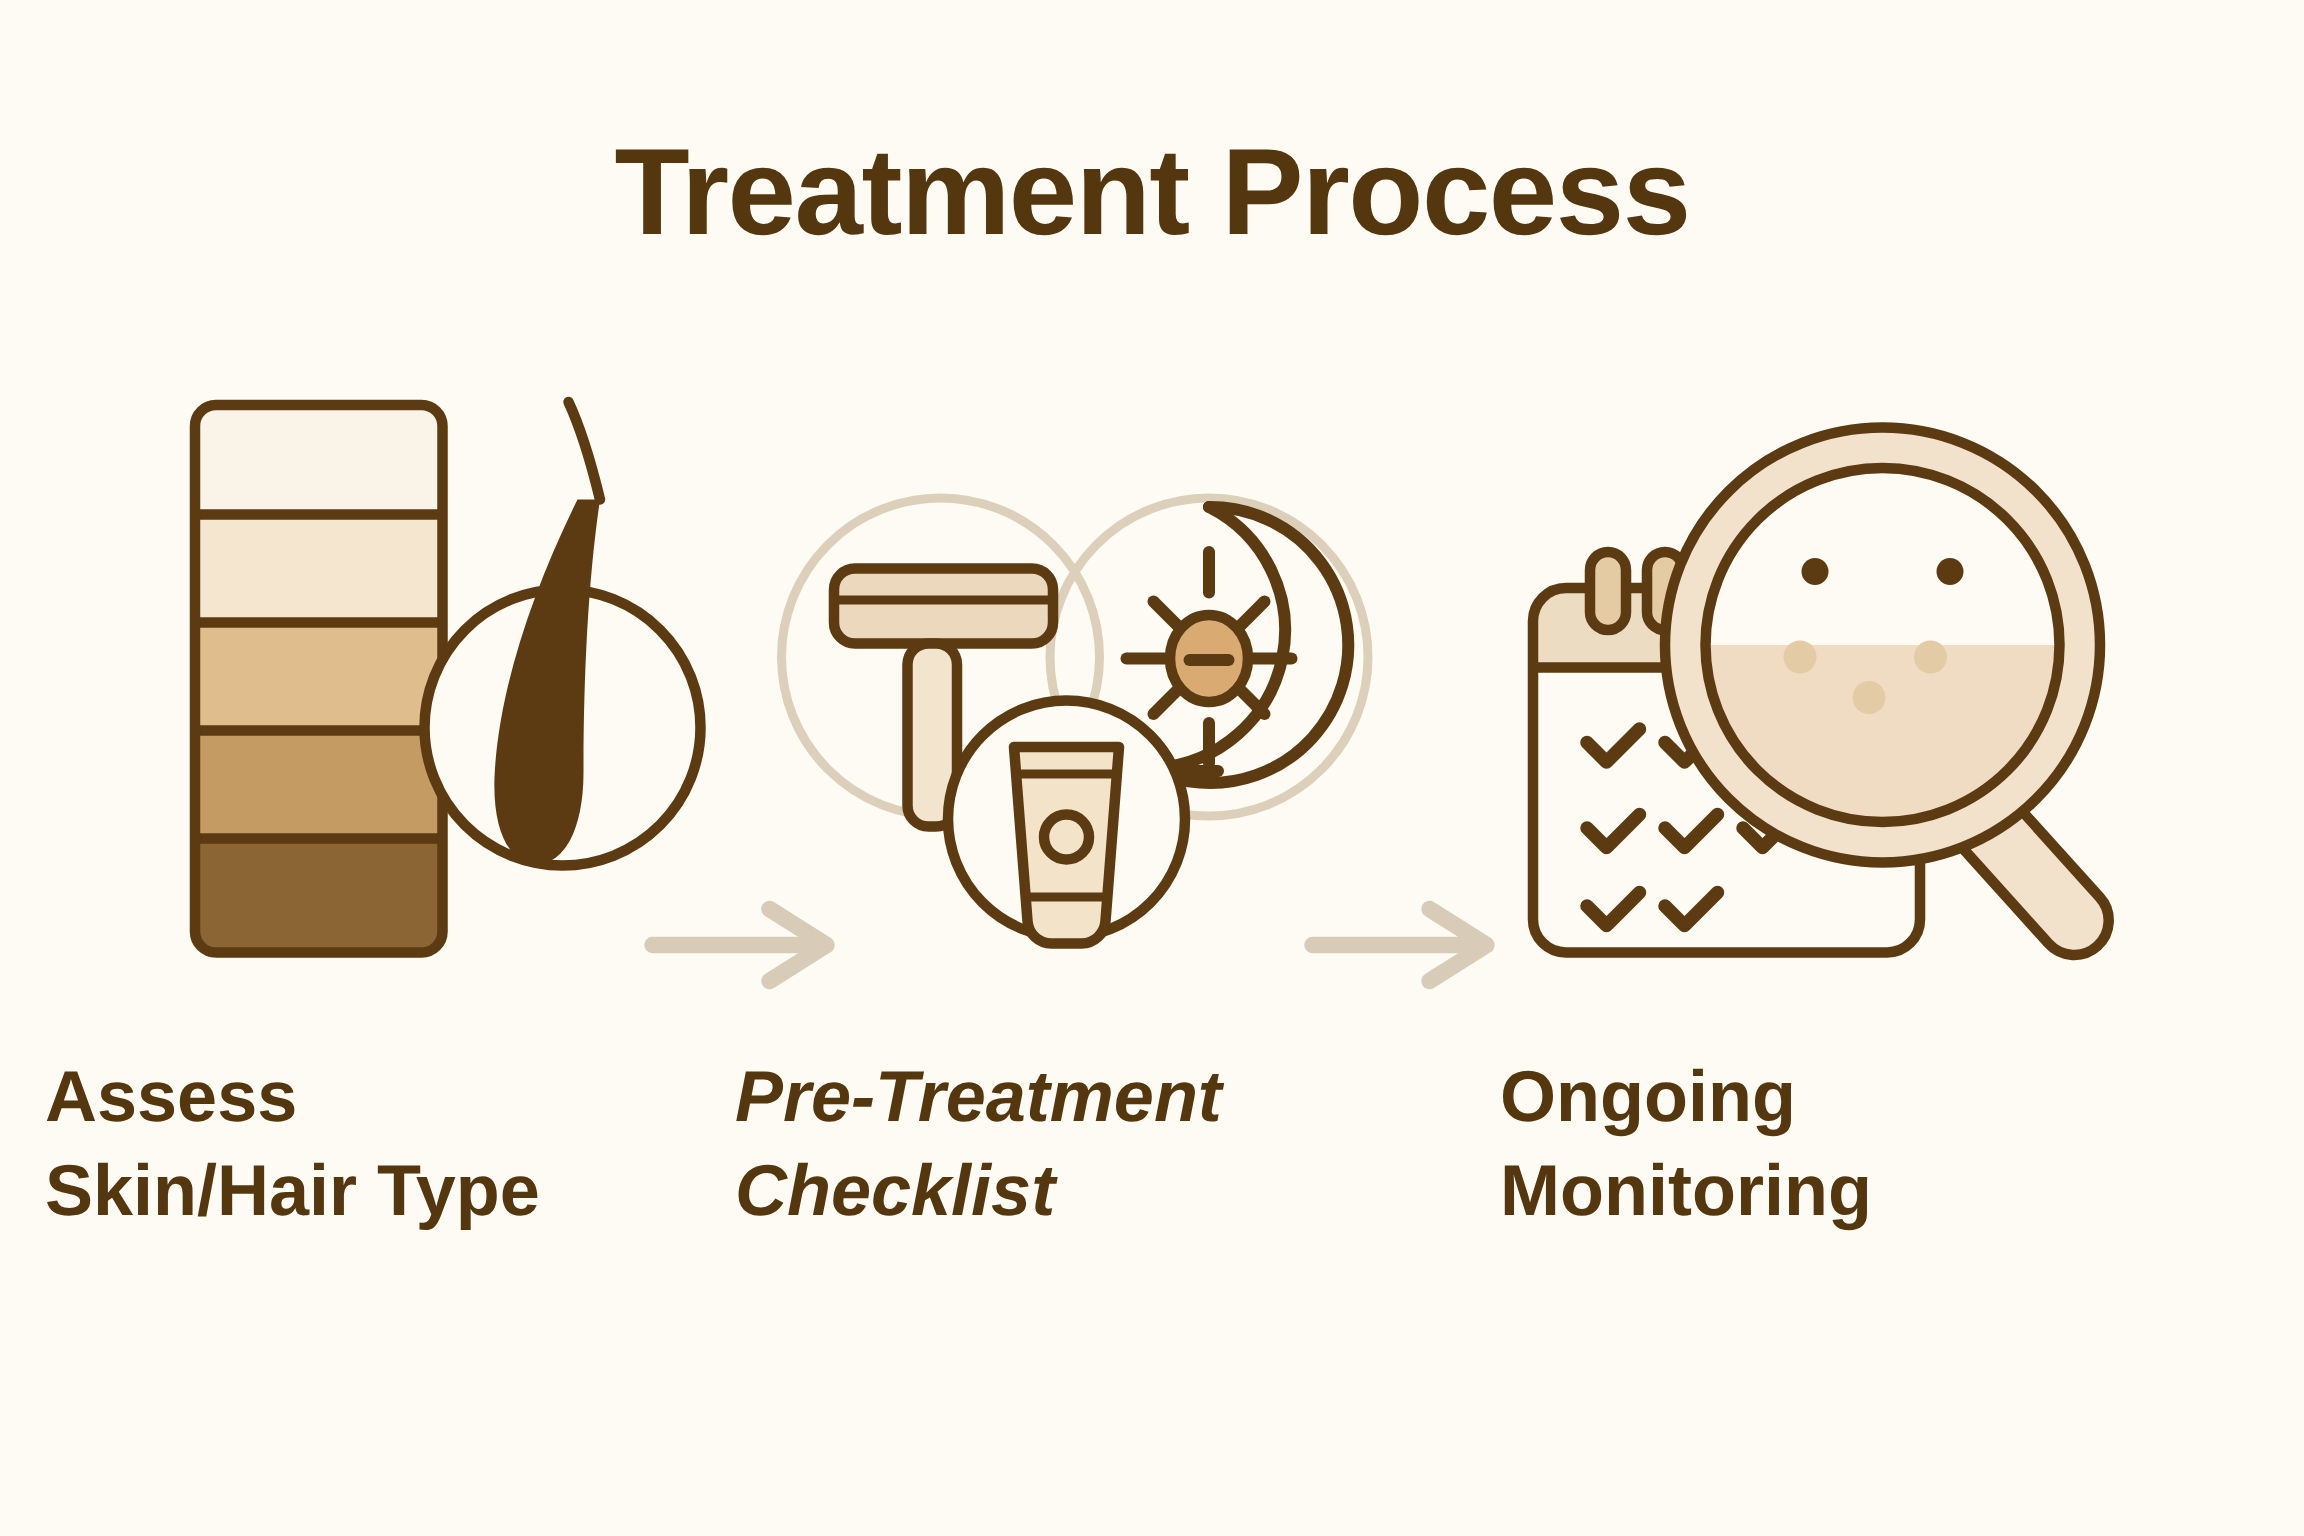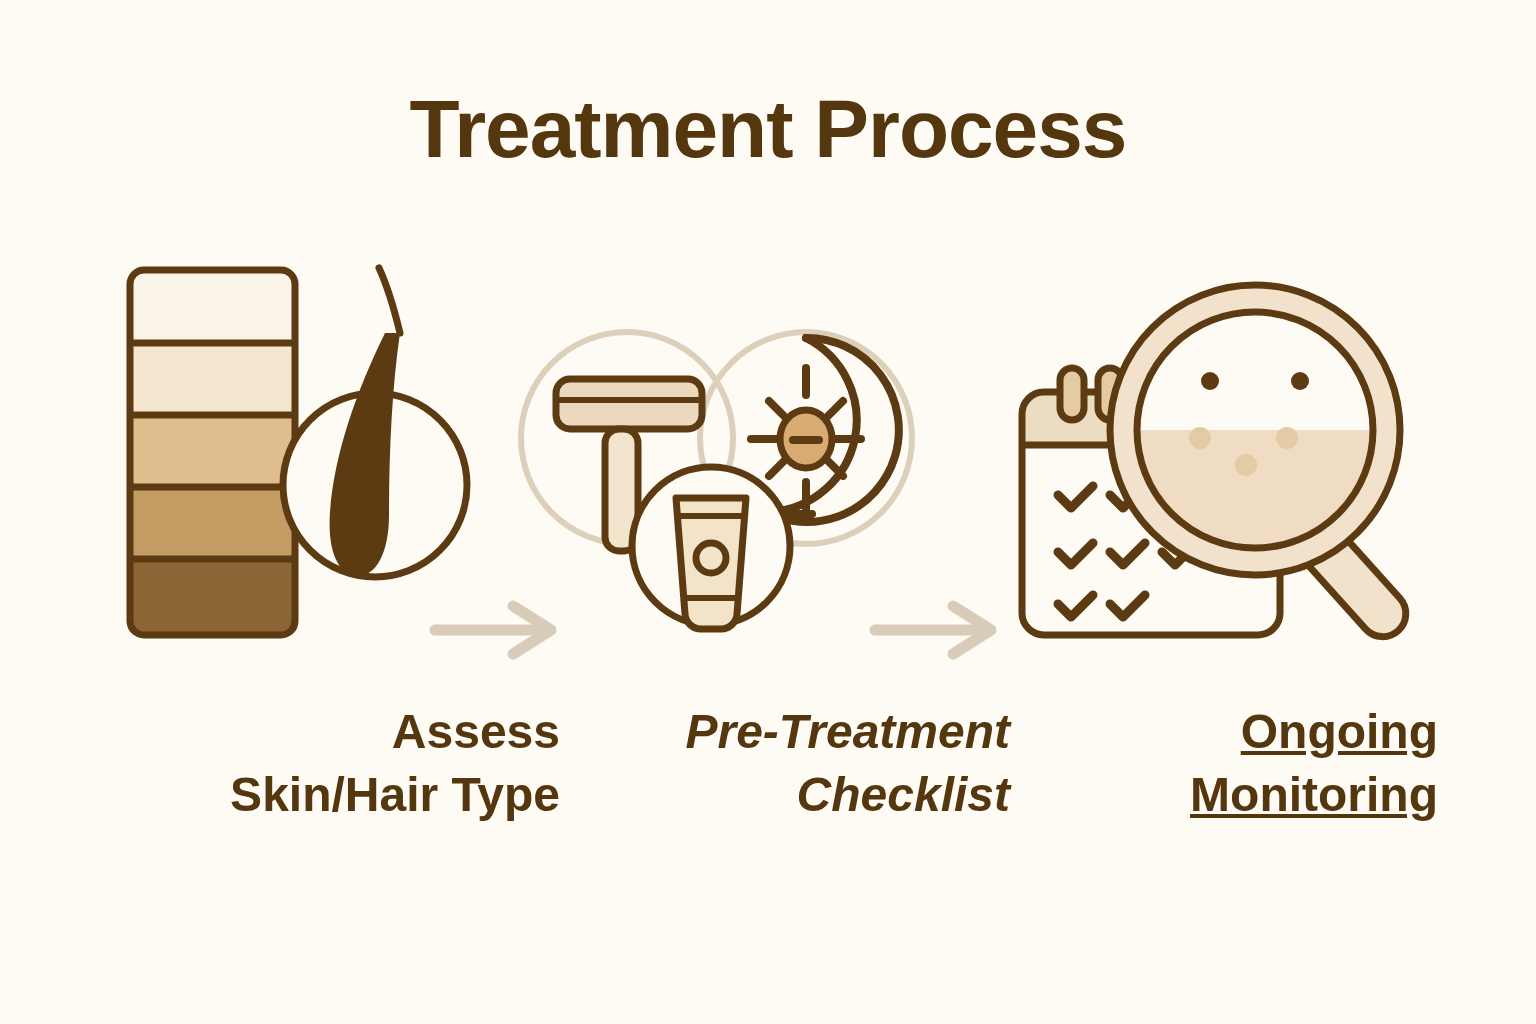--- a/index.html
+++ b/index.html
@@ -29,32 +29,32 @@
     font-family: "Liberation Sans", sans-serif;
     font-weight: bold;
     font-size: 82px;
     letter-spacing: -1px;
     color: #54360f;
     line-height: 1;
     user-select: none;
   }
   .step-label {
     position: absolute;
-    text-align: right;
+    text-align: left;
     font-family: "Liberation Sans", sans-serif;
     font-weight: bold;
     font-size: 48px;
     line-height: 1.32;
     color: #54360f;
     white-space: pre-line;
     user-select: none;
   }
   .label-1 { left: 30px;  top: 700px; width: 530px; }
   .label-2 { left: 490px; top: 700px; width: 520px; font-style: italic; }
-  .label-3 { left: 968px;top: 700px; width: 470px; text-decoration: underline; }
+  .label-3 { left: 1000px;top: 700px; width: 470px; }
 
   .art-layer {
     position: absolute;
     left: 0;
     top: 0;
     width: 1536px;
     height: 1024px;
     pointer-events: none;
   }
   svg { display: block; }

